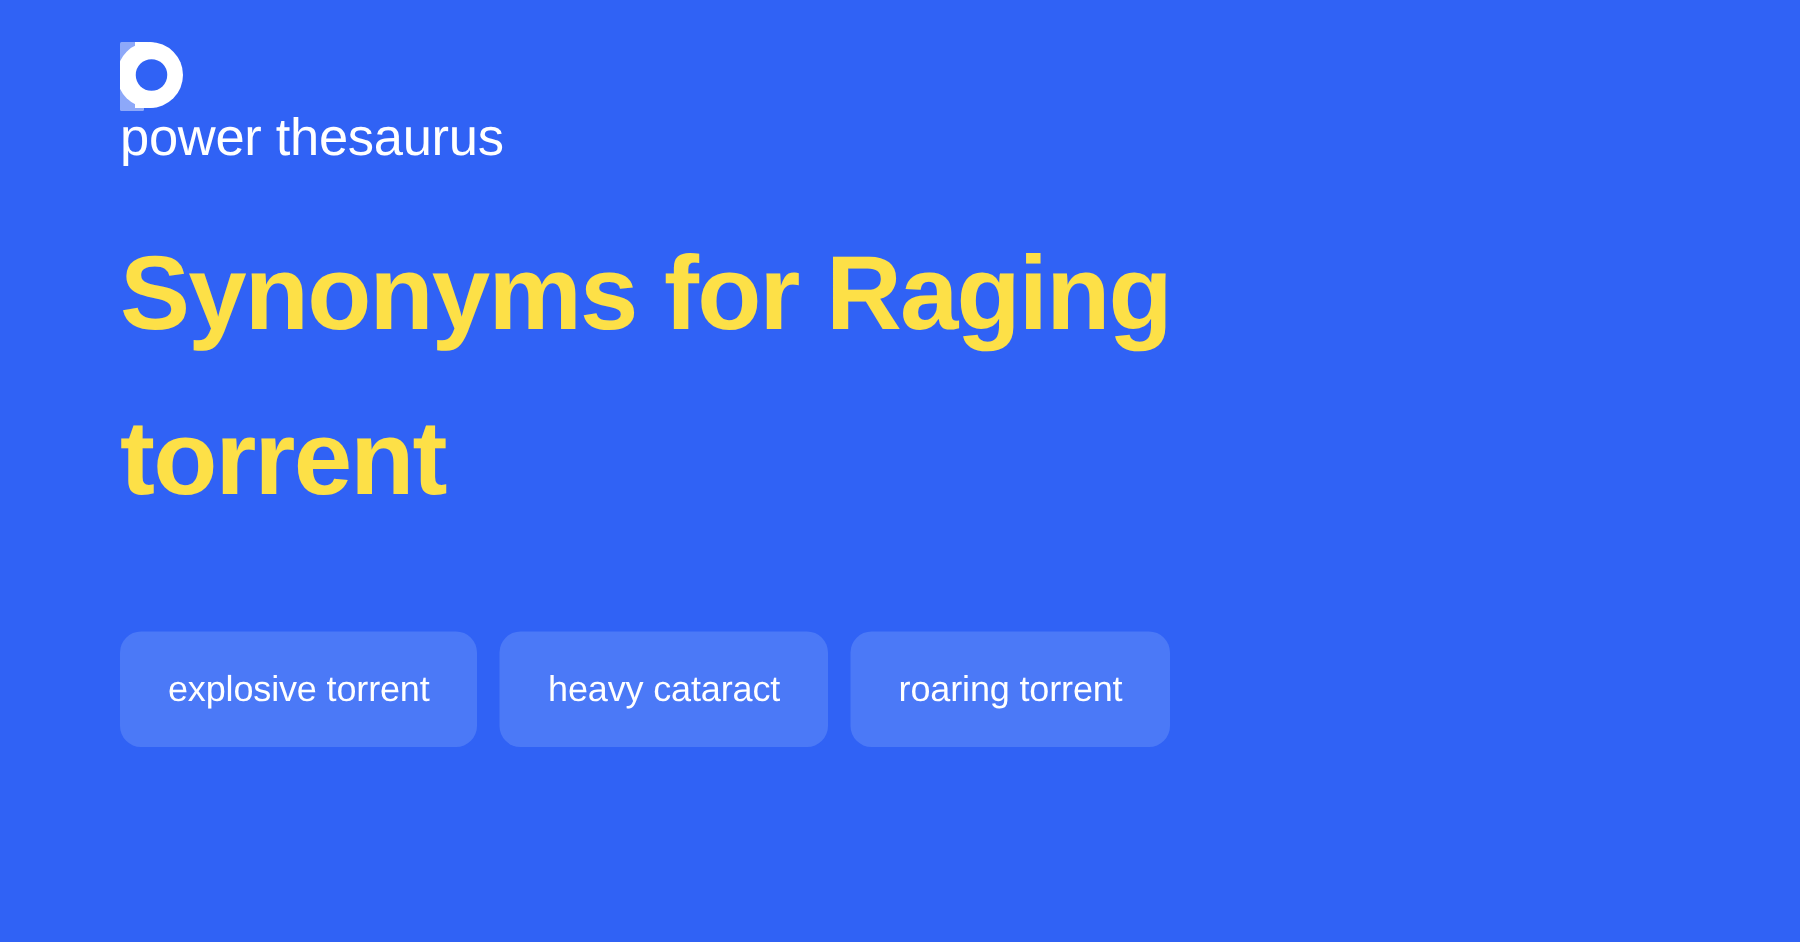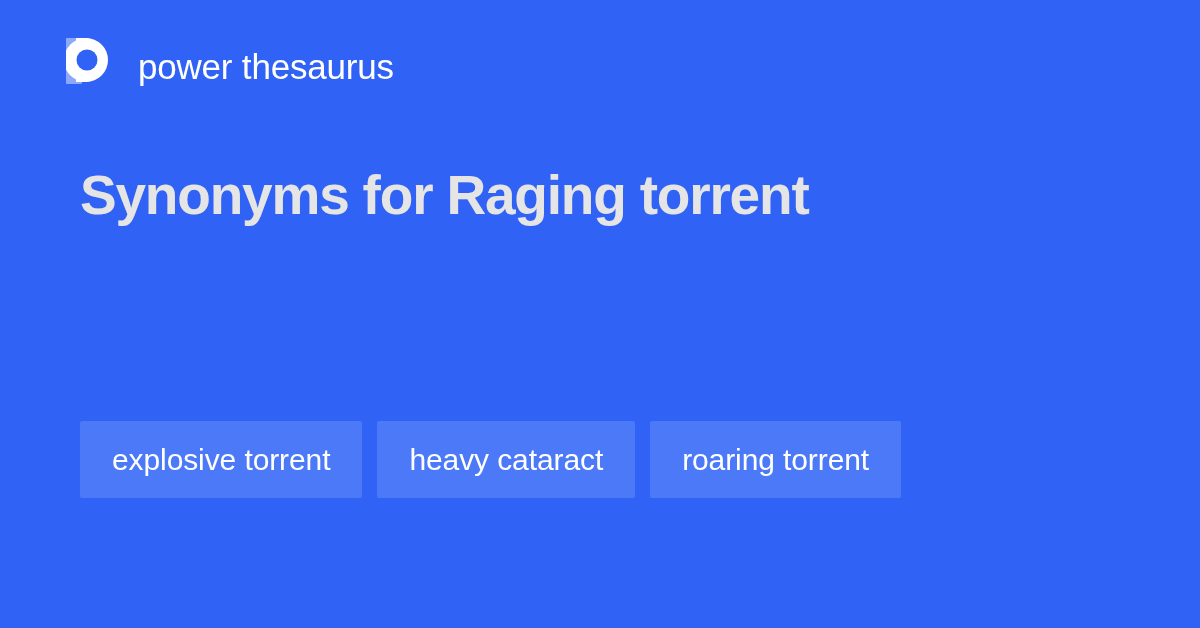--- a/index.html
+++ b/index.html
@@ -21,25 +21,26 @@
   .page {
     position: relative;
     width: 1200px;
     height: 628px;
     background: #3062f5;
   }
 
   
   .brand {
     position: absolute;
-    left: 66px;
+    left: 80px;
     top: 28px;
     display: flex;
-    align-items: flex-end;
+    align-items: flex-start;
     height: 56px;
+    flex-direction: column;
   }
 
   .brand-mark {
     width: 44px;
     height: 46px;
     position: relative;
     flex: 0 0 auto;
     margin-right: 28px;
   }
 
@@ -53,24 +54,24 @@
     font-weight: 400;
     white-space: nowrap;
   }
 
   
   .headline {
     position: absolute;
     left: 80px;
     top: 140px;
     width: 900px;
-    font-size: 55px;
+    font-size: 70px;
     line-height: 110px;
     font-weight: 700;
-    color: #e5e5e5;
+    color: #fde047;
     letter-spacing: -1.2px;
   }
 
   
   .chips {
     position: absolute;
     left: 80px;
     top: 421px;
     width: 1040px;
     display: flex;
@@ -79,23 +80,23 @@
     align-content: flex-start;
   }
 
   .chip {
     height: 77px;
     padding: 0 32px;
     display: flex;
     align-items: center;
     justify-content: center;
     background: #4b79f7;
-    border-radius: 2px;
+    border-radius: 14px;
     color: #ffffff;
-    font-size: 30px;
+    font-size: 24px;
     line-height: 1;
     font-weight: 400;
     white-space: nowrap;
     letter-spacing: -0.1px;
   }
 </style>
 </head>
 <body>
 
 <div class="page">

